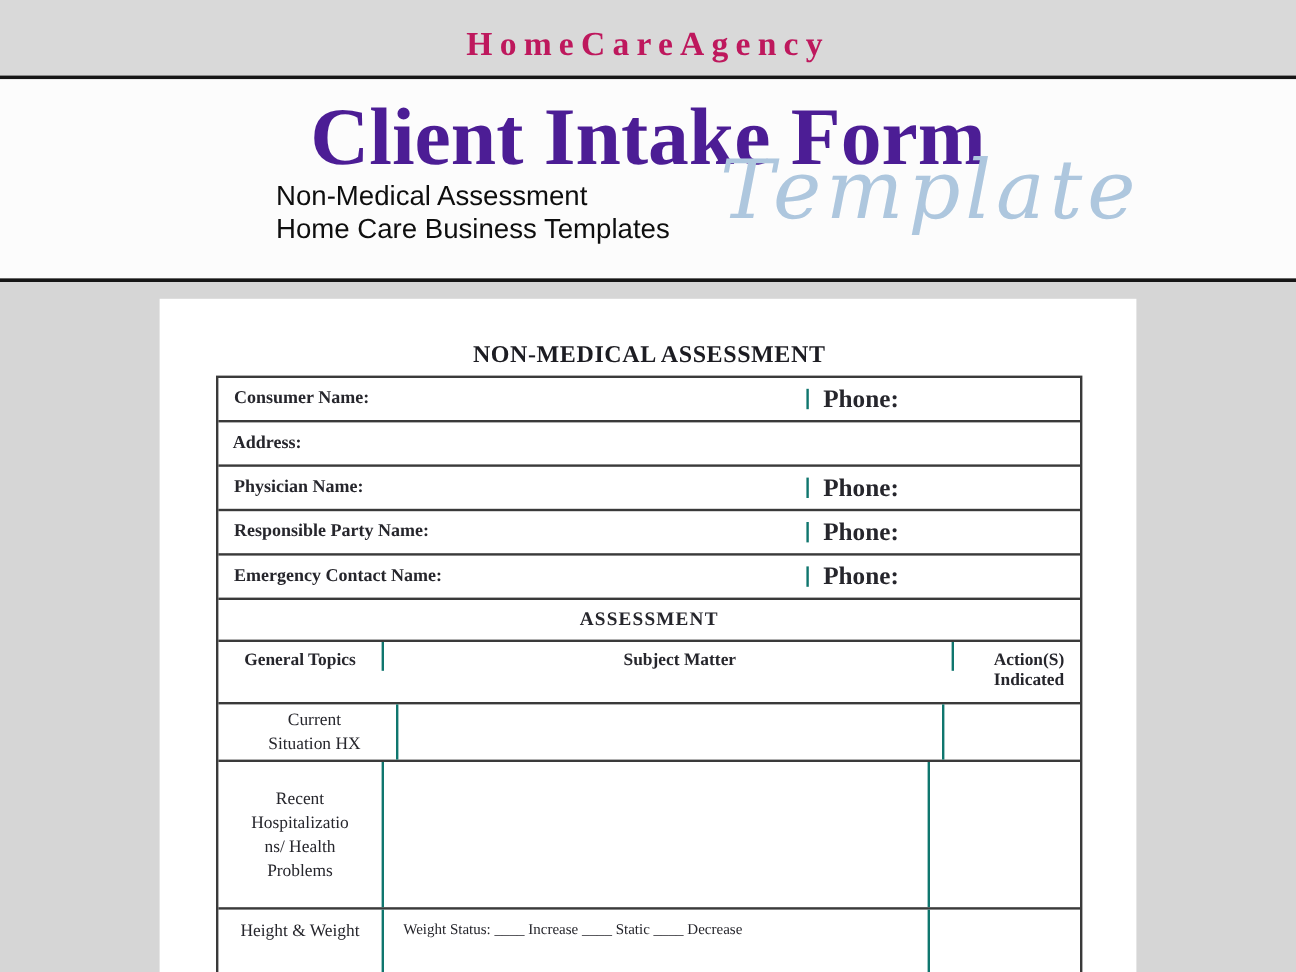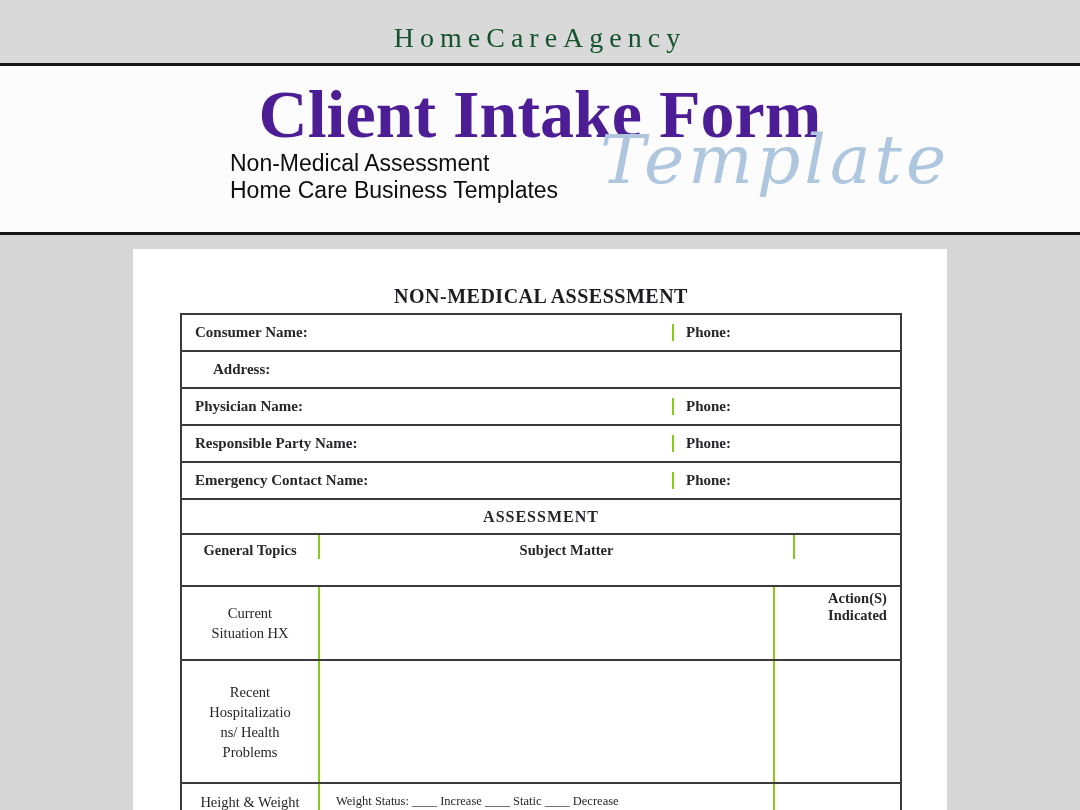--- a/index.html
+++ b/index.html
@@ -9,21 +9,21 @@
   .canvas { position: relative; width: 1080px; height: 810px; overflow: hidden; }
 
   
   .banner {
     position: absolute; top: 0; left: 0; width: 1080px; height: 63px;
     background: #d9d9d9; display: flex; align-items: center; justify-content: center;
     padding-top: 12px;
   }
   .brand {
     font-family: "Liberation Serif", serif;
-    font-size: 28px; letter-spacing: 6px; color: #14532d; font-weight: 400;
+    font-size: 28px; letter-spacing: 6px; color: #be185d; font-weight: 700;
   }
   .rule { position: absolute; left: 0; width: 1080px; height: 3px; background: #161616; }
   .rule-top { top: 63px; }
   .rule-bottom { top: 232px; }
 
   
   .hero { position: absolute; top: 66px; left: 0; width: 1080px; height: 166px; background: #fcfcfc; }
   .hero-title {
     position: absolute; top: 14px; left: 0; width: 1080px; text-align: center;
     font-family: "Liberation Serif", serif; font-weight: 600;
@@ -54,40 +54,40 @@
   }
 
   .ftable {
     position: absolute; left: 47px; top: 64px; width: 722px;
     border: 2px solid #3a3a3a;
     font-family: "Liberation Serif", serif; color: #26262c;
   }
   .trow { display: flex; border-bottom: 2px solid #3a3a3a; }
   .trow:last-child { border-bottom: none; }
   .cell { overflow: hidden; }
-  .vline { border-right: 2px solid #84cc16; }
+  .vline { border-right: 2px solid #0f766e; }
 
   .r-contact { height: 37px; align-items: center; }
   .c-label { width: 492px; padding-left: 13px; font-weight: 700; font-size: 15px; }
-  .c-phone { flex: 1; padding-left: 12px; font-weight: 700; font-size: 15px; }
-  .c-full  { width: 100%; padding-left: 31px; font-weight: 700; font-size: 15px; }
+  .c-phone { flex: 1; padding-left: 12px; font-weight: 700; font-size: 21px; }
+  .c-full  { width: 100%; padding-left: 12px; font-weight: 700; font-size: 15px; }
 
   .r-section { height: 35px; align-items: center; justify-content: center; }
   .section-title { font-weight: 700; font-size: 16px; letter-spacing: 1px; text-align: center; width: 100%; }
 
   .r-colhead { height: 52px; align-items: flex-start; gap: 20px; }
   .c-topic  { width: 138px; text-align: center; }
   .c-subject{ width: 455px; text-align: center; }
-  .c-action { flex: 1; text-align: center; margin-top: 48px; }
+  .c-action { flex: 1; text-align: center; }
   .r-colhead .cell { padding-top: 7px; font-weight: 700; font-size: 14.5px; line-height: 17px; }
 
   .r-group { height: 37px; align-items: center; justify-content: center; }
   .group-title { font-size: 14.5px; text-align: center; width: 100%; }
 
-  .r-body1 { height: 74px; }
+  .r-body1 { height: 48px; padding-left: 12px; }
   .r-body2 { height: 123px; }
   .r-body3 { height: 80px; }
   .r-body1 .c-topic, .r-body2 .c-topic { display: flex; align-items: center; justify-content: center; }
   .topic-text { font-size: 14.5px; line-height: 20px; text-align: center; white-space: pre-line; }
   .r-body3 .c-topic { padding-top: 8px; }
   .r-body3 .c-subject { padding-top: 7px; padding-left: 16px; text-align: left; }
   .weight-line { font-size: 12.5px; }
   .pre { white-space: pre-line; }
 </style>
 </head>

